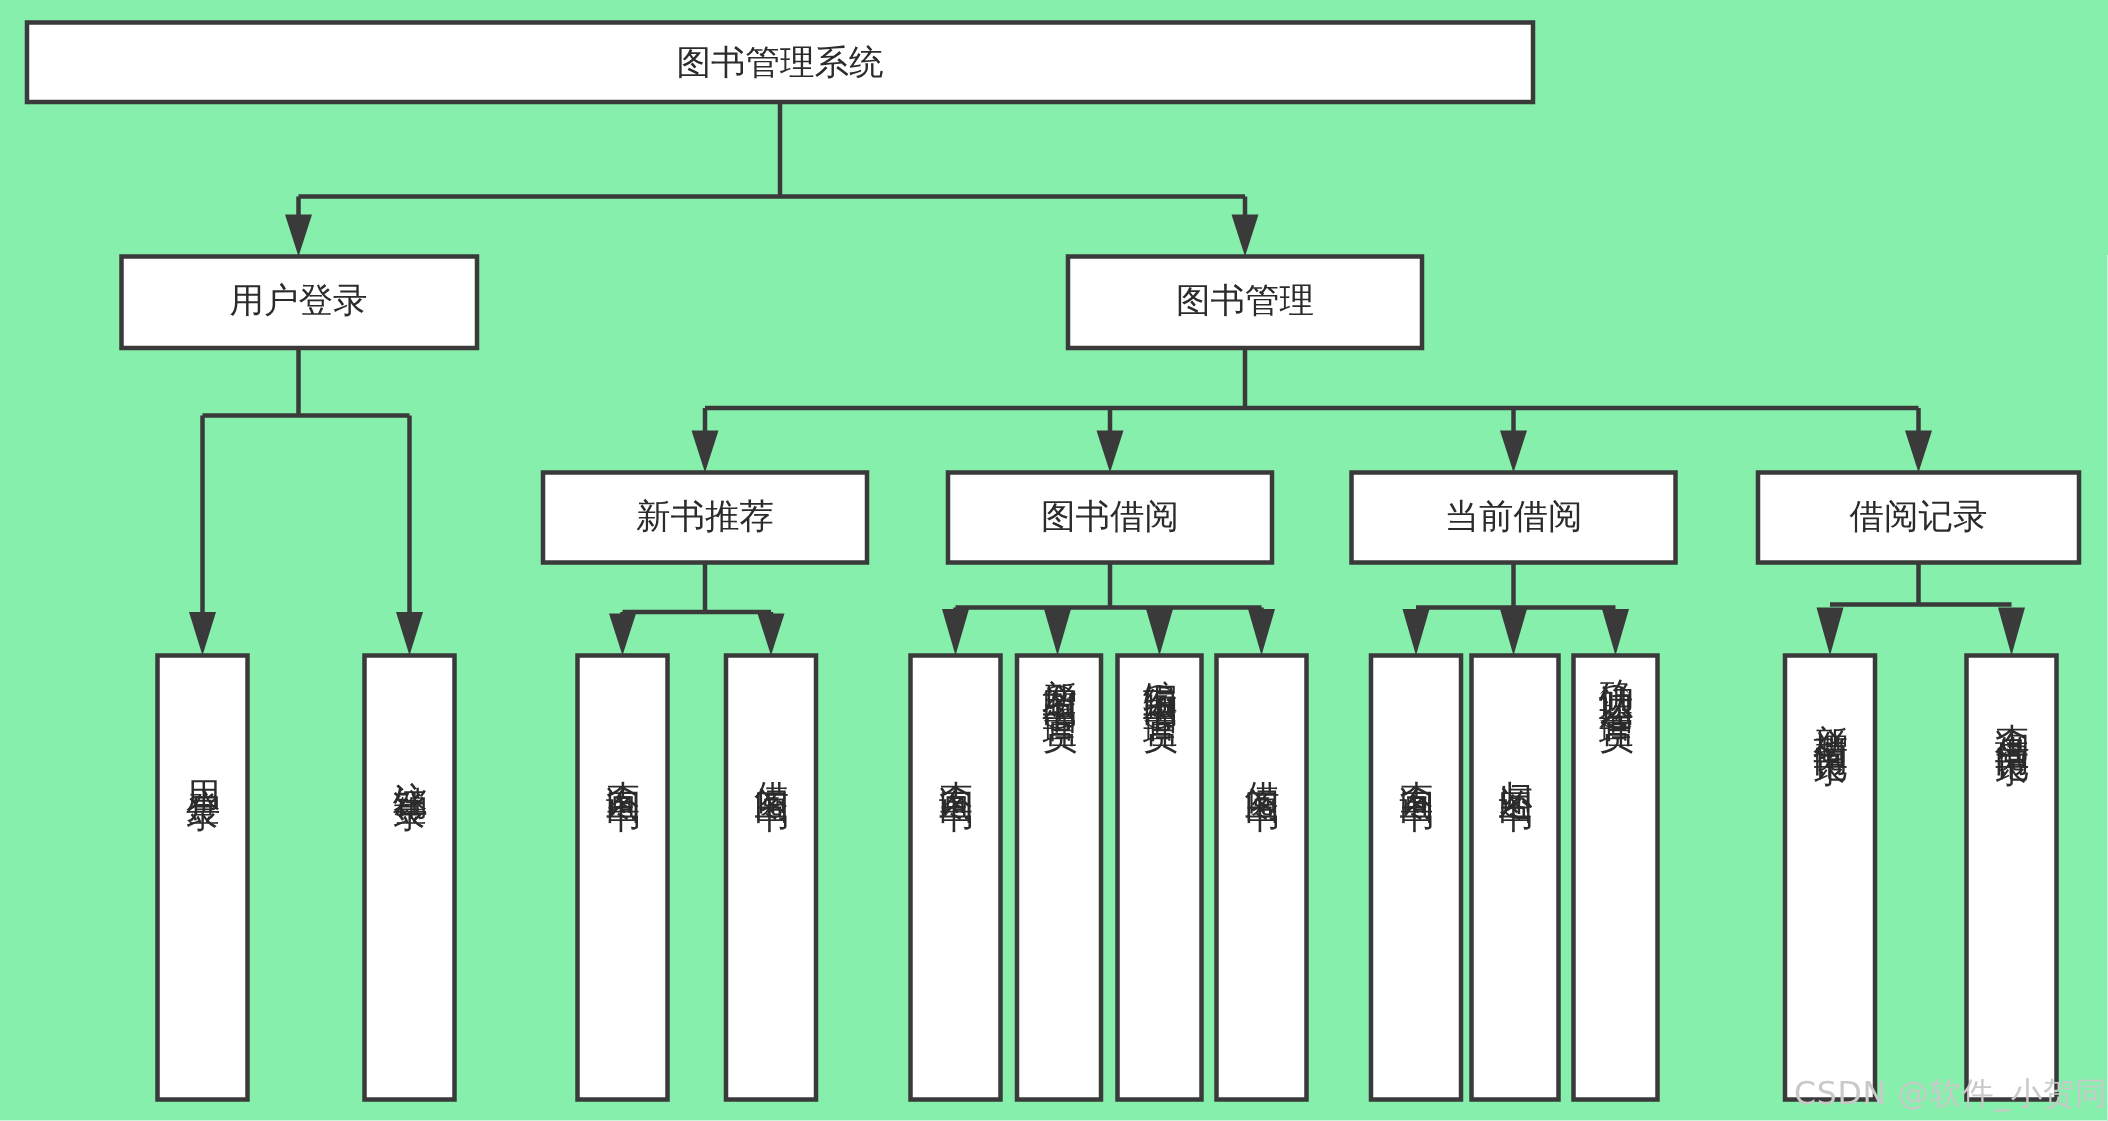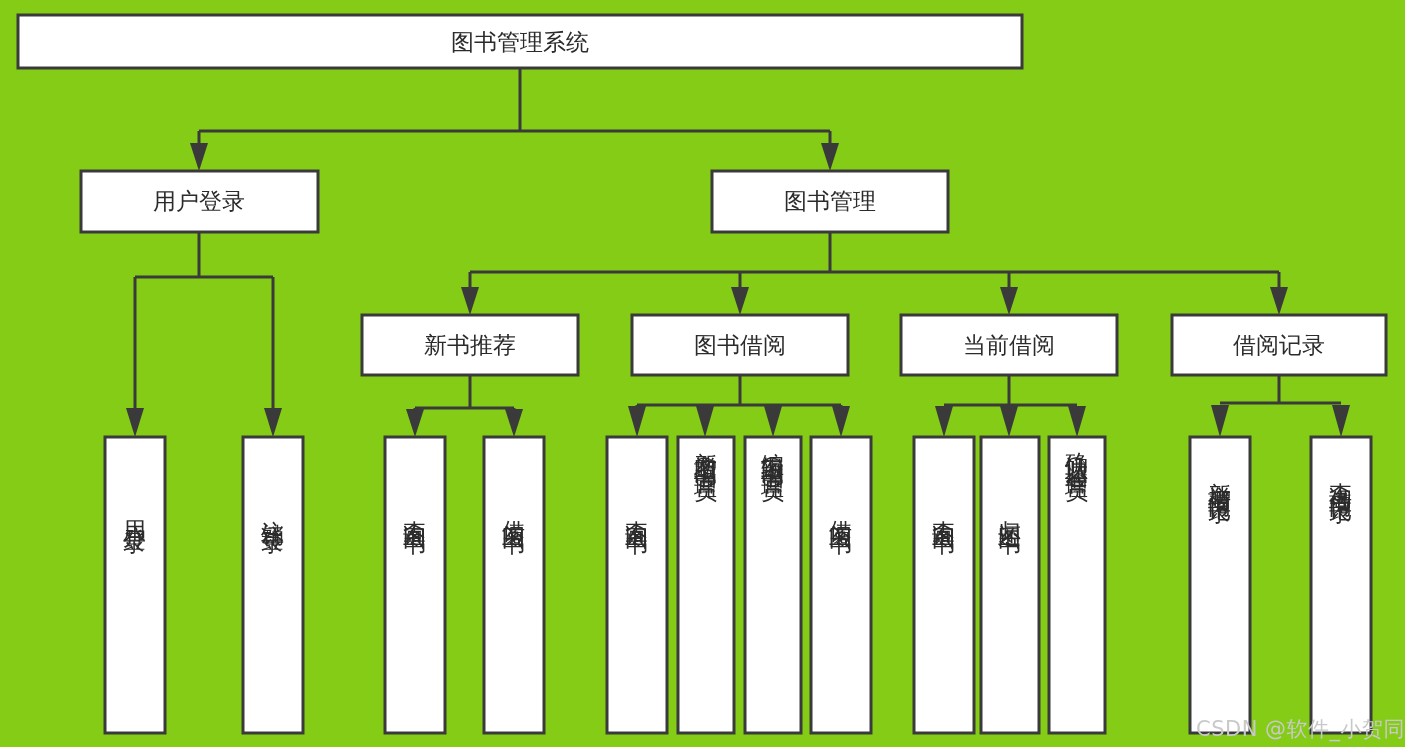--- a/index.html
+++ b/index.html
@@ -8,21 +8,21 @@
     padding: 0;
     background: #ffffff;
   }
   body {
     font-family: "DejaVu Sans", "Liberation Sans", sans-serif;
   }
   #diagram-root {
     position: relative;
     width: 1405px;
     height: 747px;
-    background: #84cc16;
+    background: #86efac;
     overflow: hidden;
   }
   svg.diagram-canvas {
     position: absolute;
     left: 0;
     top: 0;
     width: 1405px;
     height: 747px;
     display: block;
   }

